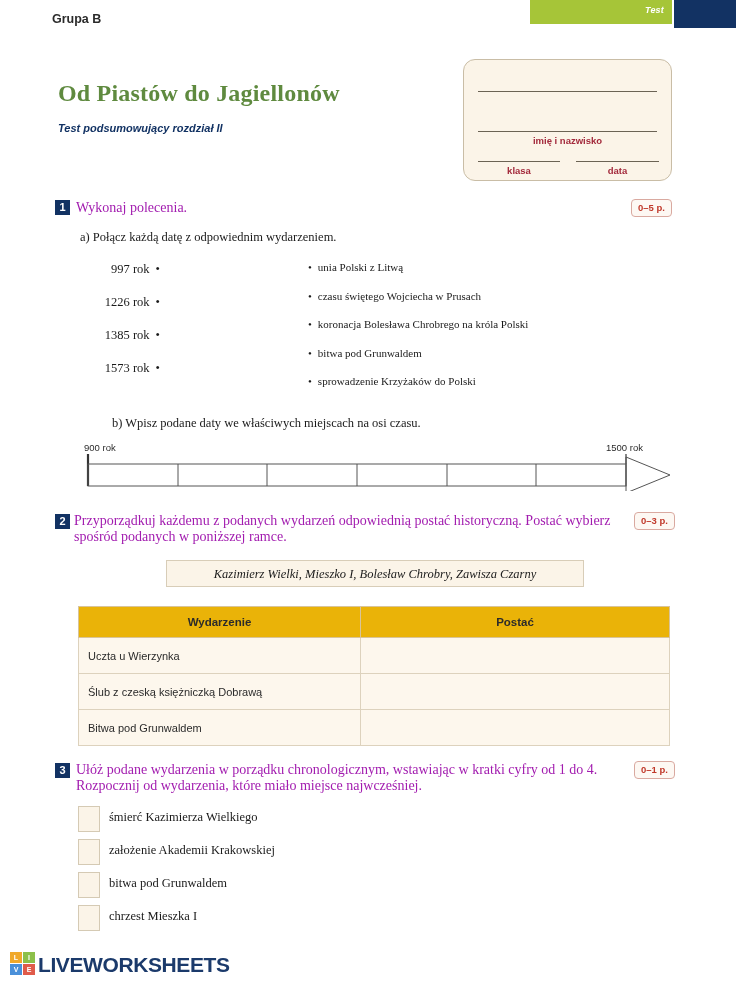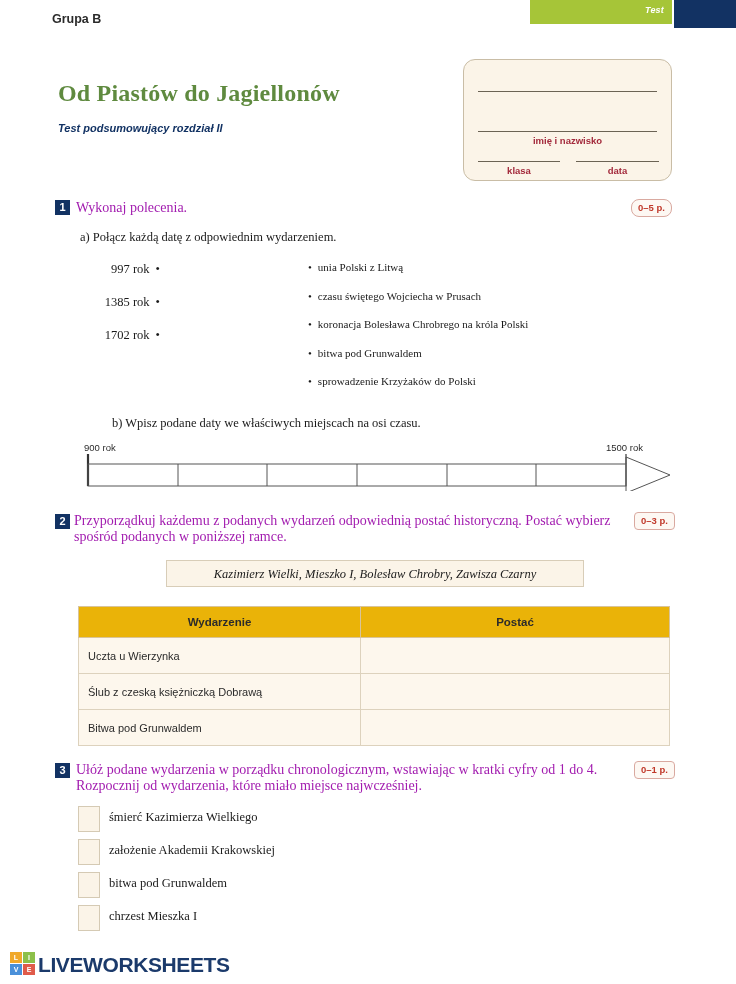--- a/index.html
+++ b/index.html
@@ -264,28 +264,29 @@
   <div class="rule rule-2"></div>
   <div class="cap cap-name">imię i nazwisko</div>
   <div class="rule rule-3"></div>
   <div class="rule rule-4"></div>
   <div class="cap cap-class">klasa</div>
   <div class="cap cap-date">data</div>
 </div>
 
 <div class="ex-num" style="left:55px; top:200px;">1</div>
 <div class="ex-text" style="left:76px; top:200px;">Wykonaj polecenia.</div>
-<div class="points" style="left:631px; top:199px;border-radius:8px;">0–5 p.</div>
+<div class="points" style="left:631px; top:199px;">0–5 p.</div>
 
 <div class="sub-label" style="left:80px; top:230px;">a) Połącz każdą datę z odpowiednim wydarzeniem.</div>
 
 <div class="dates">
   <div><span>997 rok</span><span class="dot">•</span></div>
+  <div><span>1226 rok</span><span class="dot">•</span></div>
   <div><span>1385 rok</span><span class="dot">•</span></div>
-  <div><span>1702 rok</span><span class="dot">•</span></div>
+  <div><span>1573 rok</span><span class="dot">•</span></div>
 </div>
 
 <div class="events">
   <div><span class="dot">•</span><span>unia Polski z Litwą</span></div>
   <div><span class="dot">•</span><span>czasu świętego Wojciecha w Prusach</span></div>
   <div><span class="dot">•</span><span>koronacja Bolesława Chrobrego na króla Polski</span></div>
   <div><span class="dot">•</span><span>bitwa pod Grunwaldem</span></div>
   <div><span class="dot">•</span><span>sprowadzenie Krzyżaków do Polski</span></div>
 </div>
 

